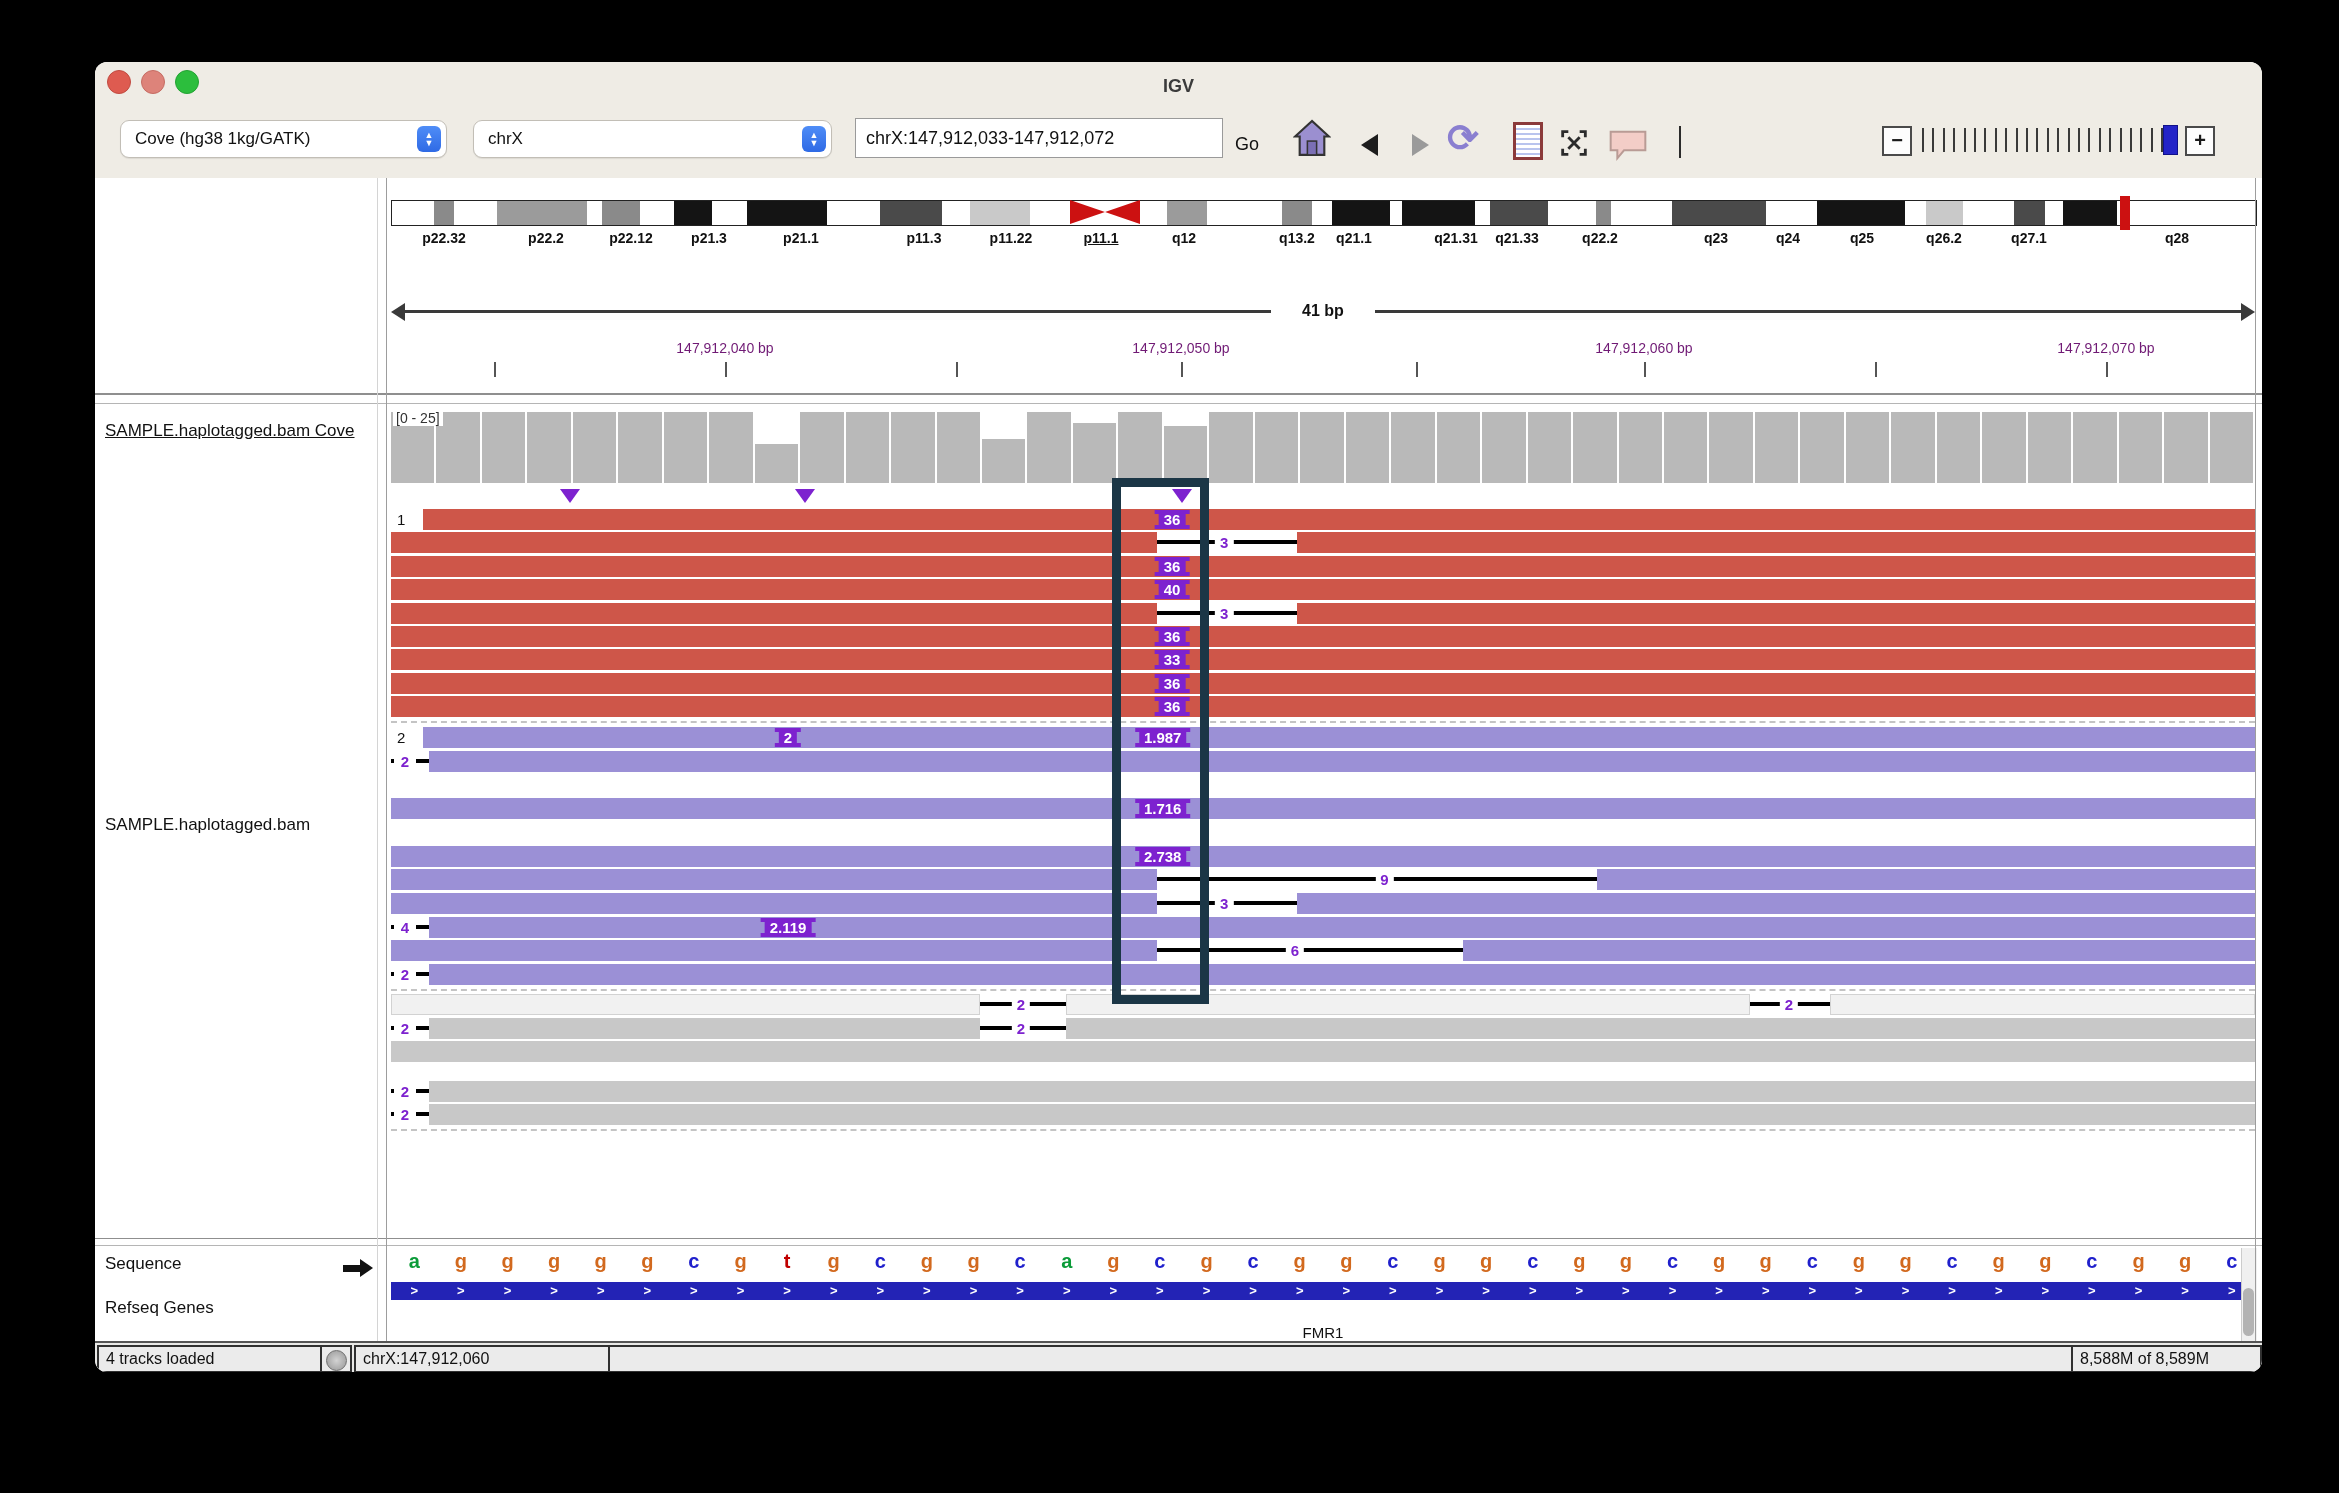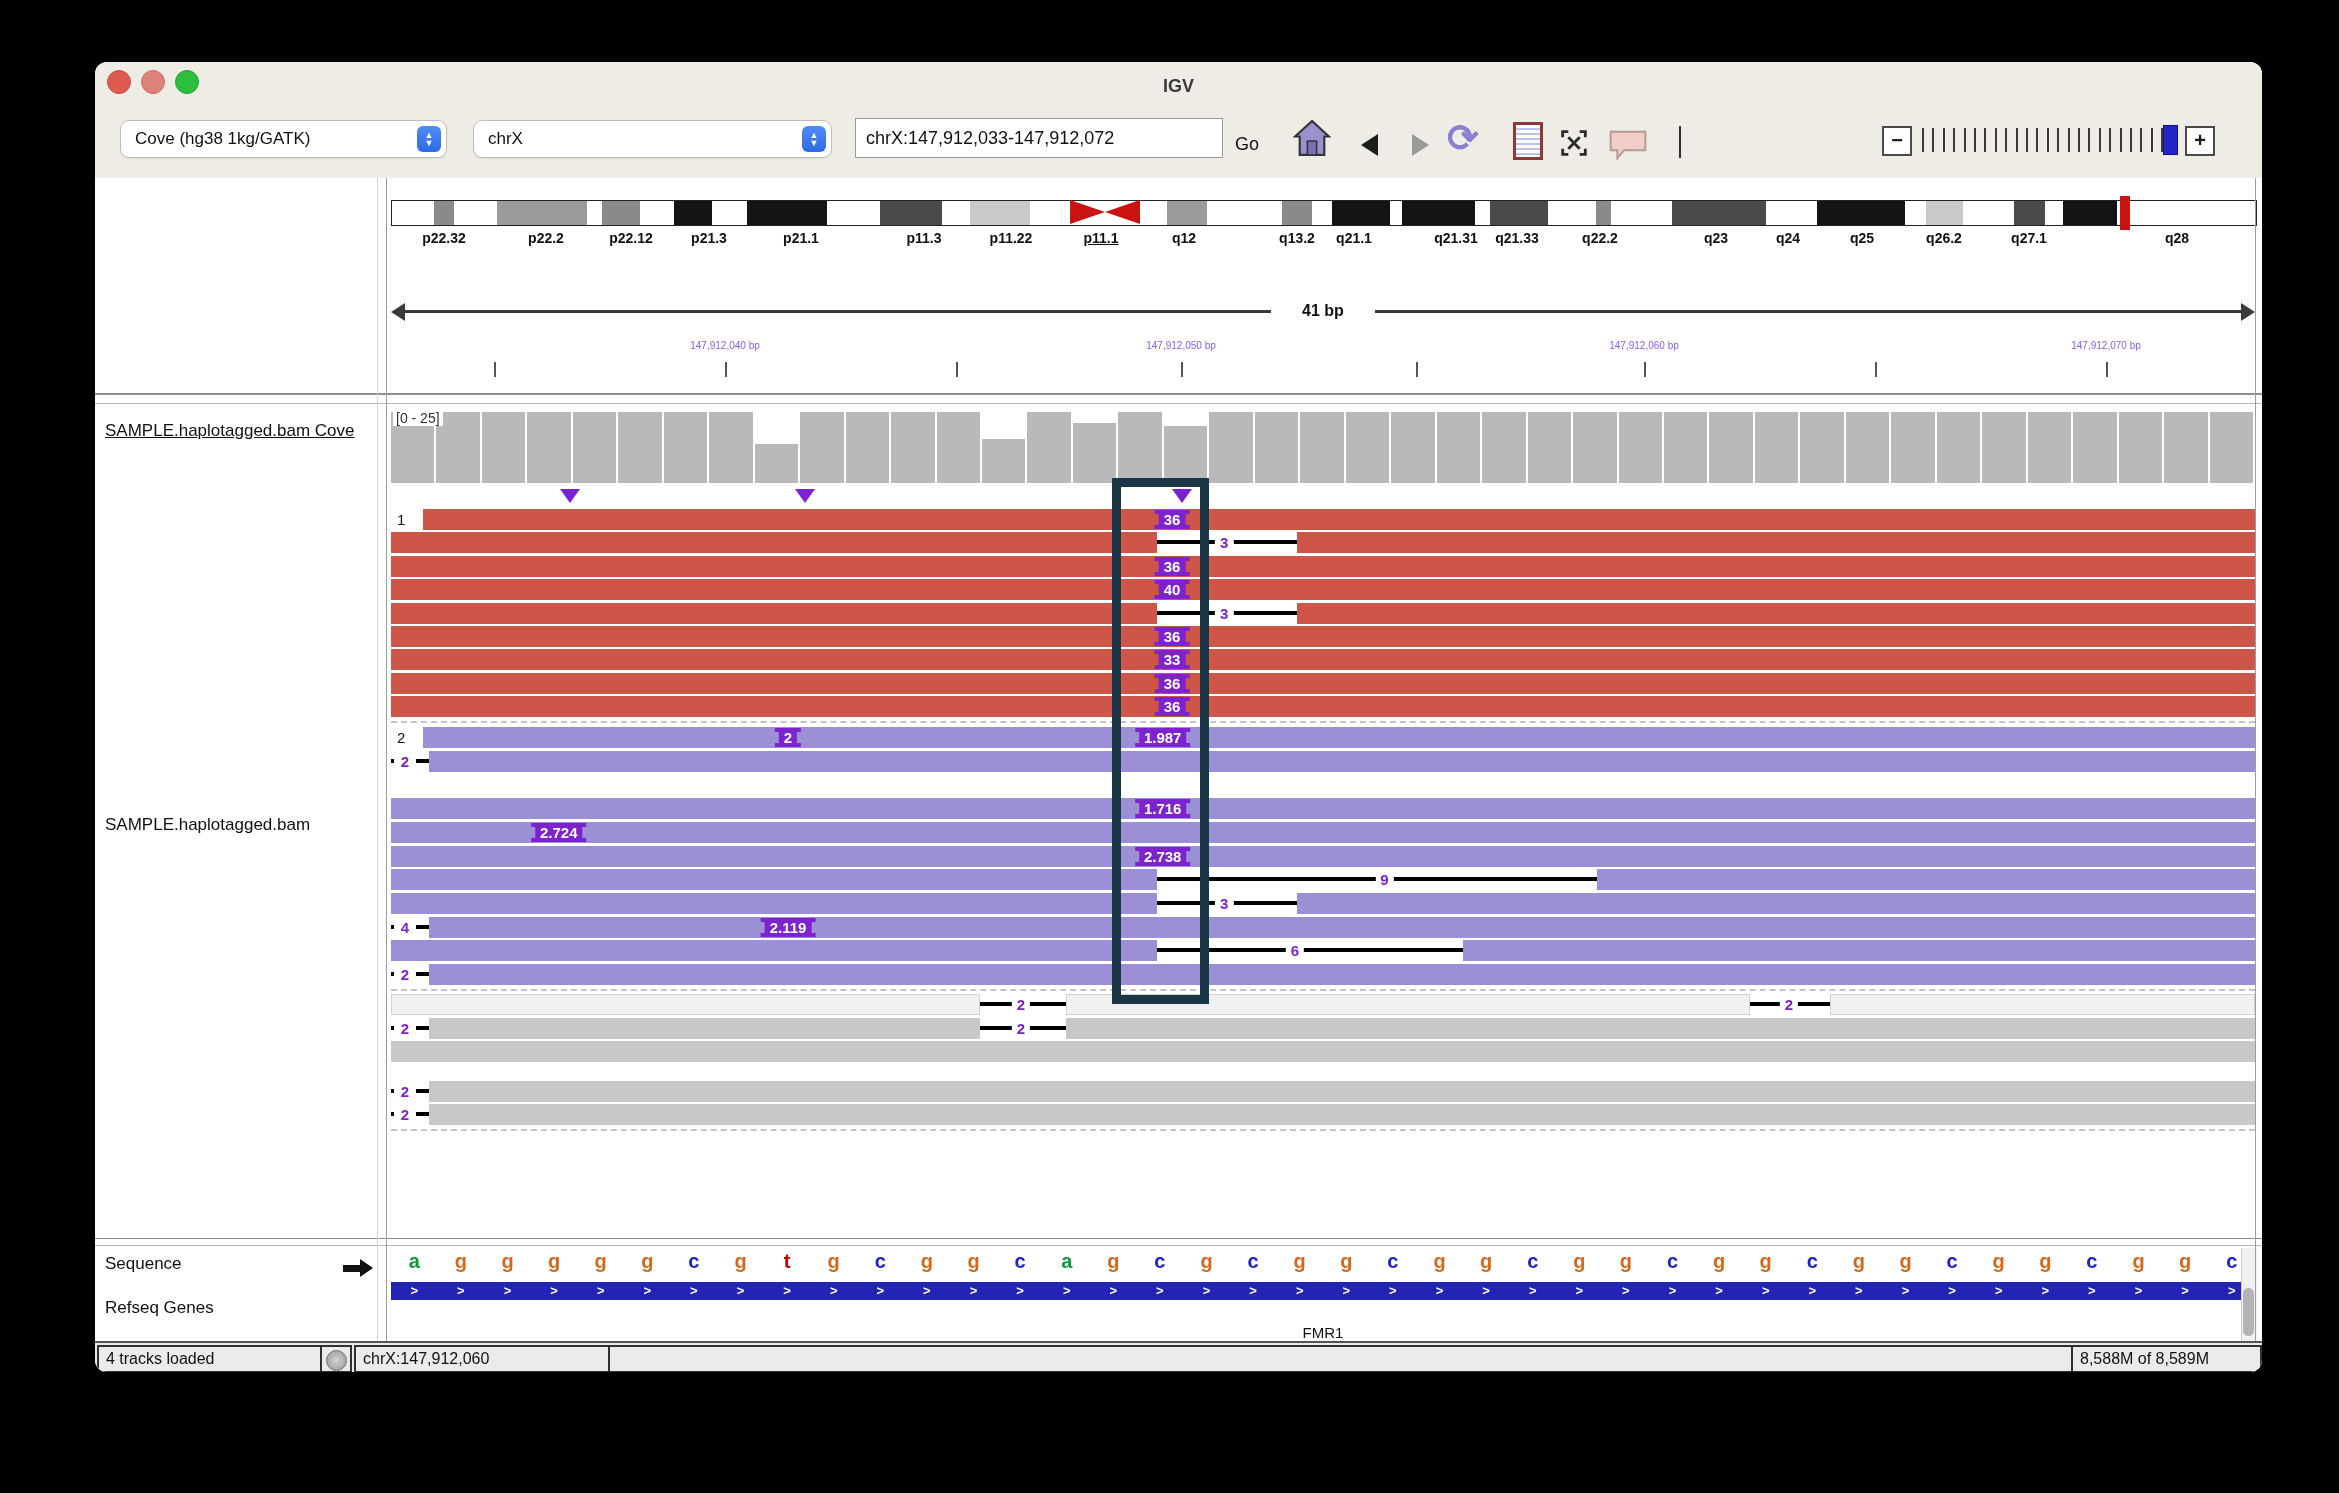--- a/index.html
+++ b/index.html
@@ -39,21 +39,21 @@
   .band{position:absolute;top:0;height:100%;}
   .bandlabels{position:absolute;left:296px;top:52px;width:1864px;height:18px;}
   .blabel{position:absolute;transform:translateX(-50%);font-size:14px;font-weight:bold;color:#111;white-space:nowrap;}
   .centro{position:absolute;top:-1px;width:0;height:0;}
   .posmarker{position:absolute;top:-5px;width:10px;height:34px;background:#cc1111;}
   
   .ruler{position:absolute;left:296px;top:122px;width:1864px;height:92px;}
   .rline{position:absolute;top:10px;height:3px;background:#3a3a3a;}
   .rhead{position:absolute;top:3px;width:0;height:0;border-top:9px solid transparent;border-bottom:9px solid transparent;}
   .spanlabel{position:absolute;left:0;width:100%;top:2px;text-align:center;font-size:16px;font-weight:bold;color:#111;}
-  .rticklabel{position:absolute;transform:translateX(-50%);top:40px;font-size:10px;color:#8b5cf6;white-space:nowrap;}
+  .rticklabel{position:absolute;transform:translateX(-50%);top:40px;font-size:14px;color:#701a75;white-space:nowrap;}
   .rtick{position:absolute;top:62px;width:2px;height:15px;background:#555;}
   
   .align{position:absolute;left:296px;top:344px;width:1864px;height:832px;background:#fff;overflow:hidden;}
   .cov{position:absolute;background:#b9b9b9;}
   .covlabel{position:absolute;left:2px;top:4px;font-size:14px;color:#333;background:#fff;padding:0 3px;z-index:3;}
   .flag{position:absolute;top:83px;width:0;height:0;border-left:10px solid transparent;border-right:10px solid transparent;border-top:14px solid #7d22cf;transform:translateX(-50%);}
   .row{position:absolute;left:0;width:100%;height:21px;}
   .bar{position:absolute;top:0;bottom:0;}
   .ghostbar{background:#f1f1f1 !important;border:1px solid #d2d2d2;box-sizing:border-box;}
   .glabel{position:absolute;left:0;top:0;width:26px;height:21px;background:#fff;color:#111;font-size:15px;line-height:21px;padding-left:6px;z-index:2;}
@@ -339,24 +339,20 @@
           <div class="clipm">
             <div class="cl" style="left: 0px;"></div>
             <div class="cl" style="right: 0px;"></div>
             <div class="cnum">2</div>
           </div>
         </div>
         <div class="row" style="top: 392.1px;">
           <div class="bar" style="left: 0%; width: 100%; background: rgb(155, 144, 214);"></div>
           <div class="ins" style="left: 41.4%;">1,716</div>
         </div>
-        <div class="row" style="top: 415.8px;">
-          <div class="bar" style="left: 0%; width: 100%; background: rgb(155, 144, 214);"></div>
-          <div class="ins" style="left: 9%;">2,724</div>
-        </div>
         <div class="row" style="top: 439.5px;">
           <div class="bar" style="left: 0%; width: 100%; background: rgb(155, 144, 214);"></div>
           <div class="ins" style="left: 41.4%;">2,738</div>
         </div>
         <div class="row" style="top: 463.2px;">
           <div class="bar" style="left: 0%; width: 41.1%; background: rgb(155, 144, 214);"></div>
           <div class="bar" style="left: 64.7%; width: 35.3%; background: rgb(155, 144, 214);"></div>
           <div class="dline" style="left: 41.1%; width: 23.6%;"></div>
           <div class="dnum" style="left: 53.3%;">9</div>
         </div>

